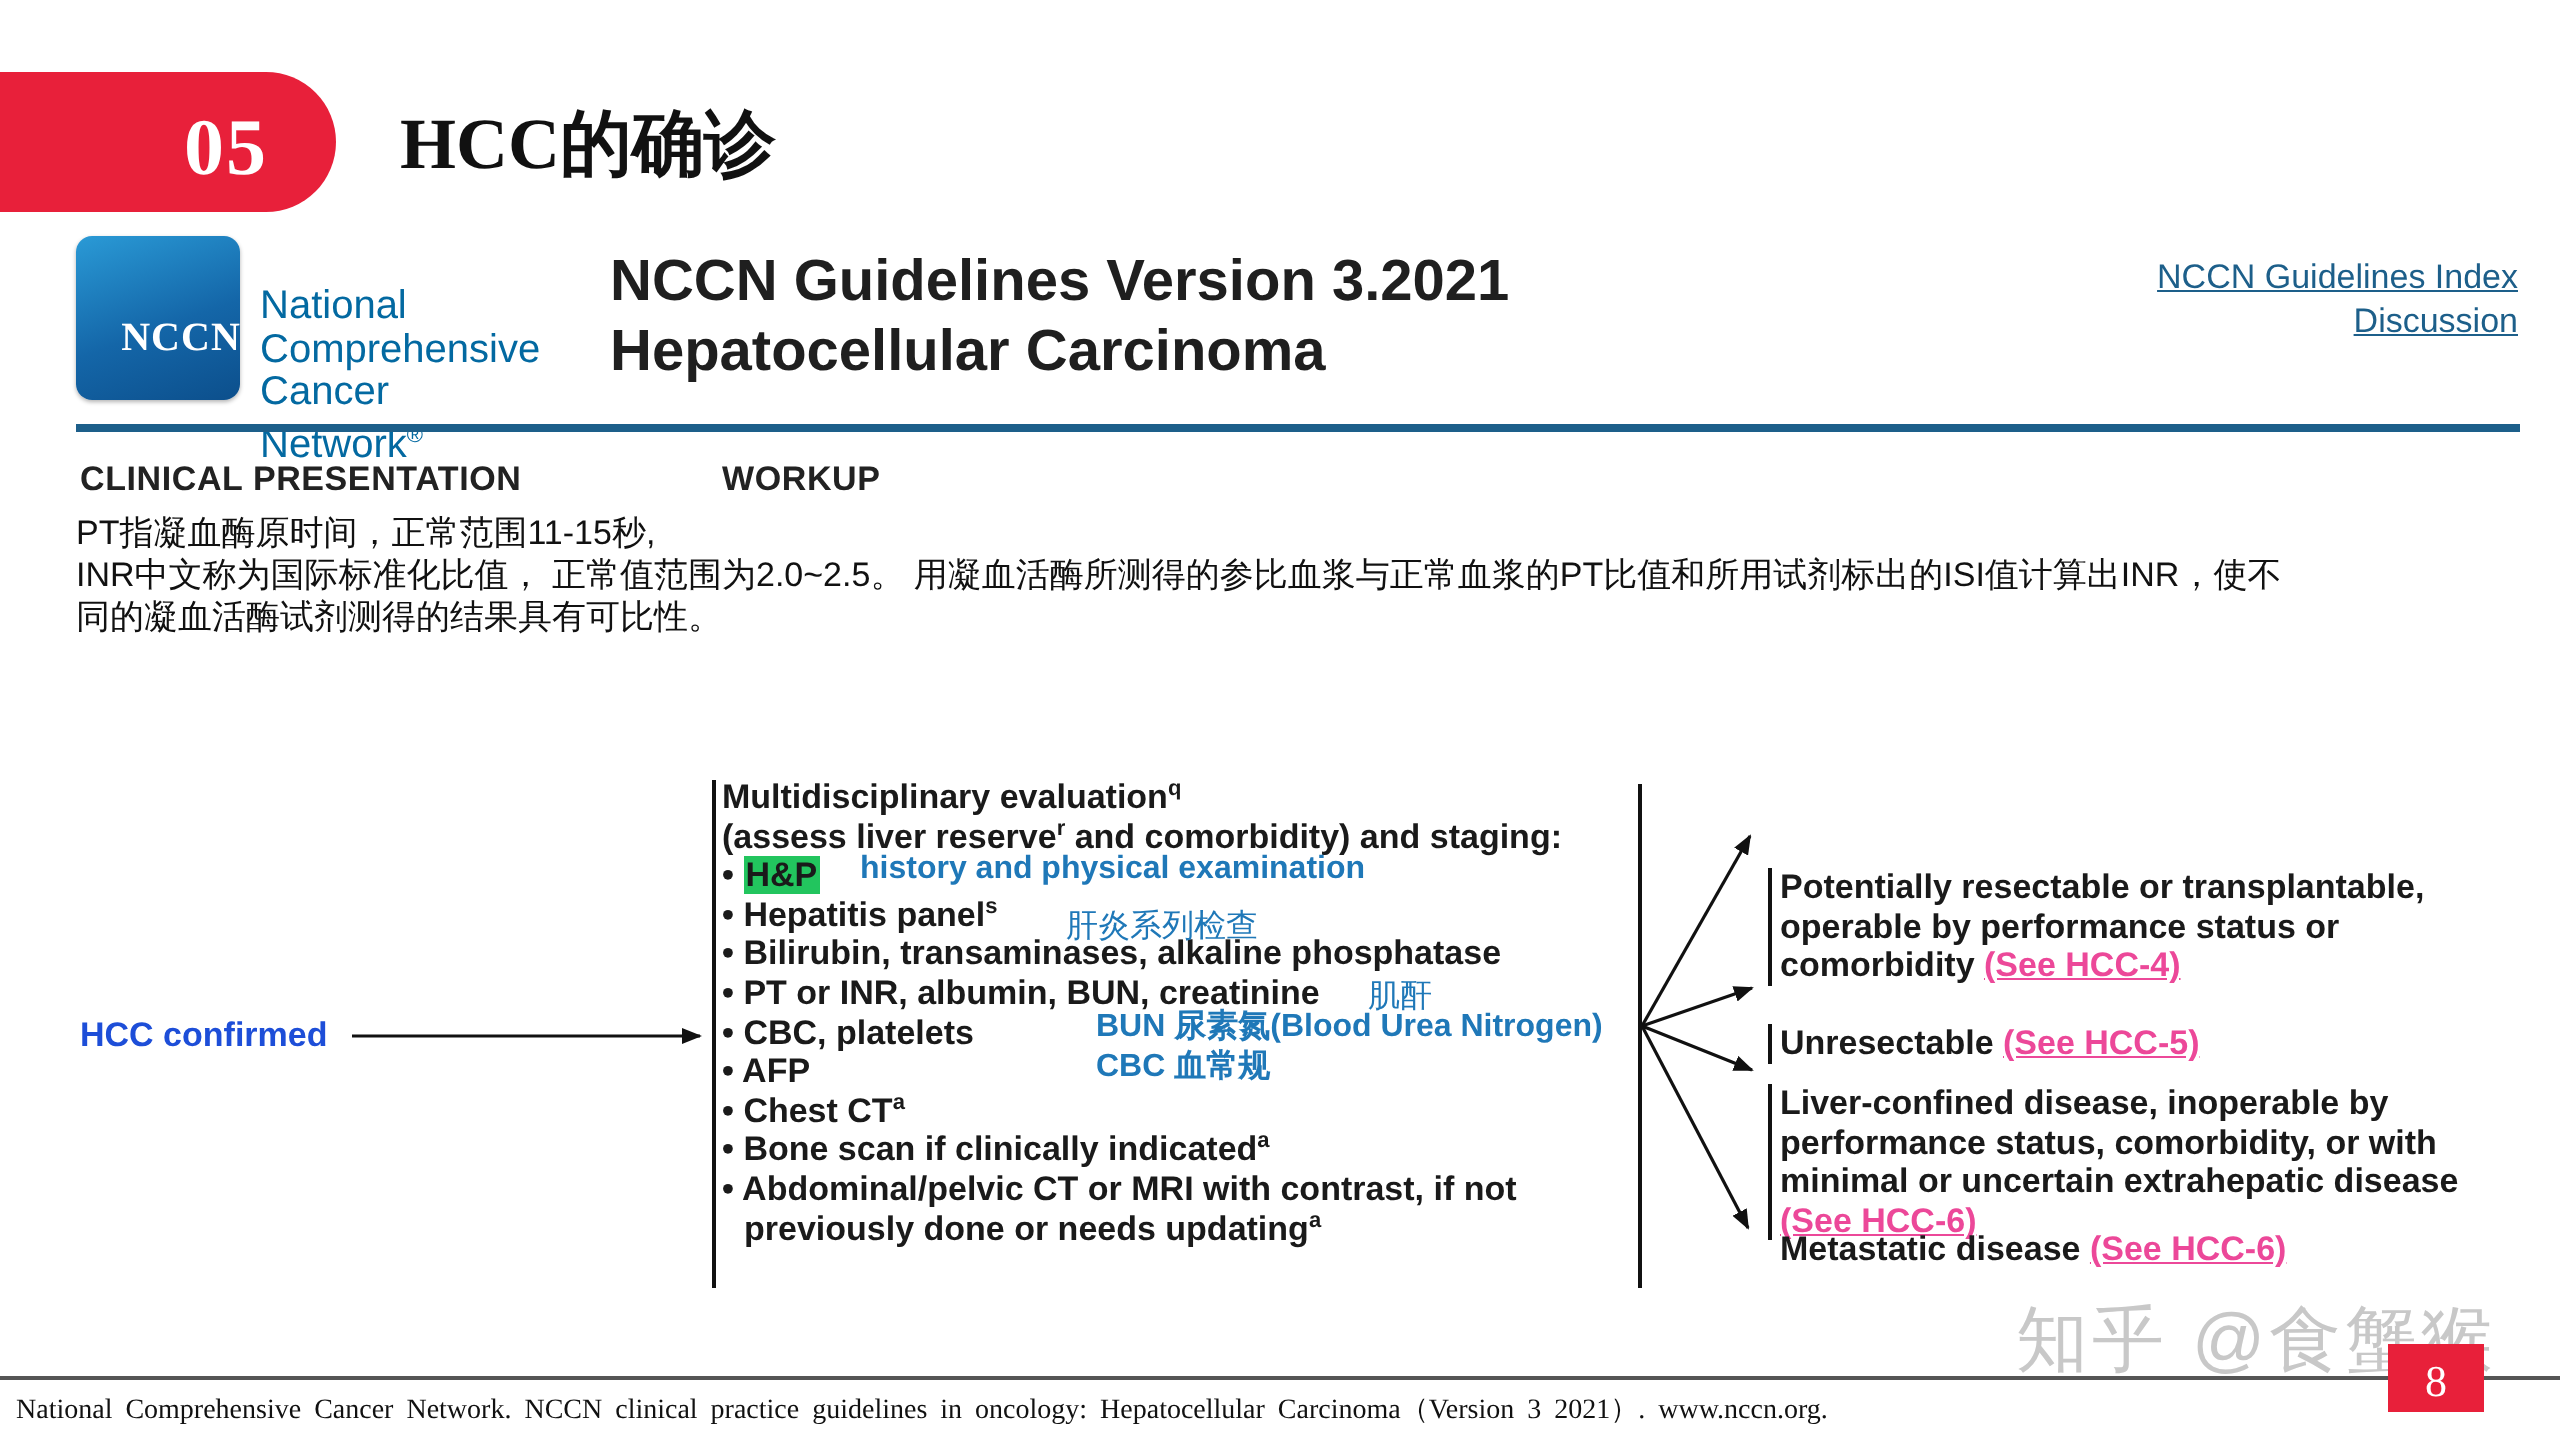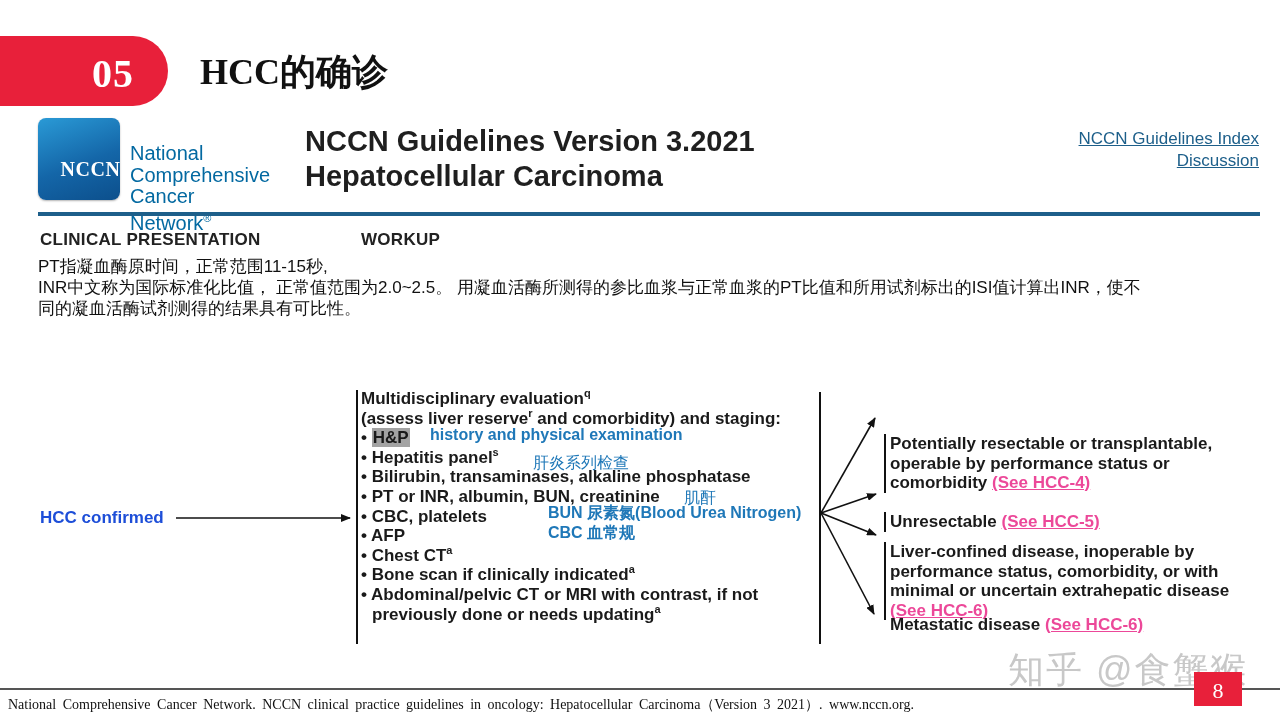--- a/index.html
+++ b/index.html
@@ -38,21 +38,21 @@
   .note { left:38px; top:256px; width:1230px; font-size:17px; line-height:21px; color:#111; }
   .note span { display:block; white-space:nowrap; }
 
   
   .hcc-confirmed { left:40px; top:508px; font-weight:bold; font-size:17px; color:#1d4ed8; }
   .vline { background:#111; width:2px; }
   .workup { left:361px; top:389px; font-weight:bold; font-size:17px; line-height:19.6px; color:#1a1a1a; }
   .workup div { white-space:nowrap; }
   .workup .ind { padding-left:11px; }
   sup { font-size:11px; line-height:0; }
-  .hl { background:#a3a3a3; padding:0 1px; }
+  .hl { background:#22c55e; padding:0 1px; }
 
   .annot { color:#1f78b8; font-weight:bold; font-size:16px; white-space:nowrap; }
 
   .outcome { font-weight:bold; font-size:17px; line-height:19.6px; color:#1a1a1a; }
   .outcome a { color:#ec4899; text-decoration:underline; }
   .bar-left { border-left:2px solid #111; padding-left:4px;margin-top:27px; }
 
   
   .footer-rule { left:0; top:688px; width:1280px; height:2px; background:#555; }
   .footer-text { left:8px; top:696px; font-family:"Liberation Serif", serif; font-size:14px; color:#111;

